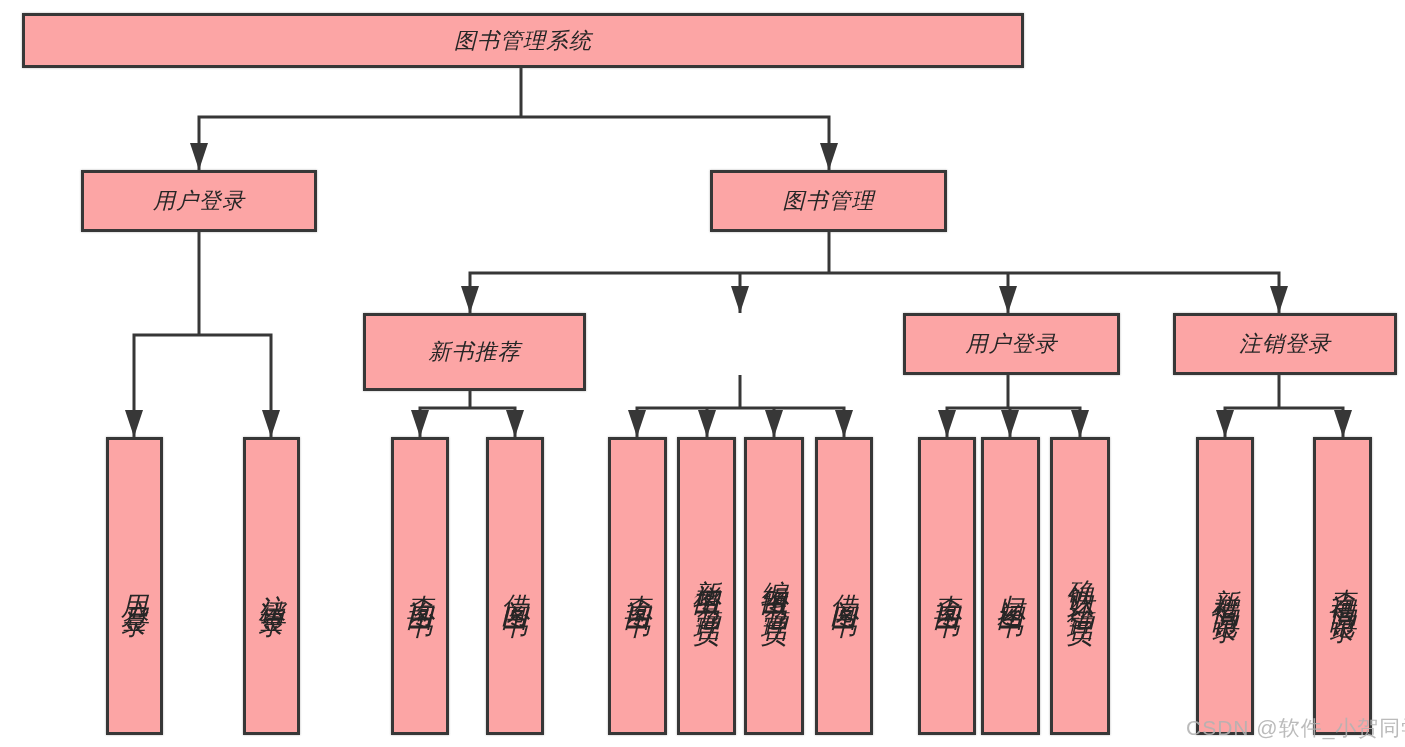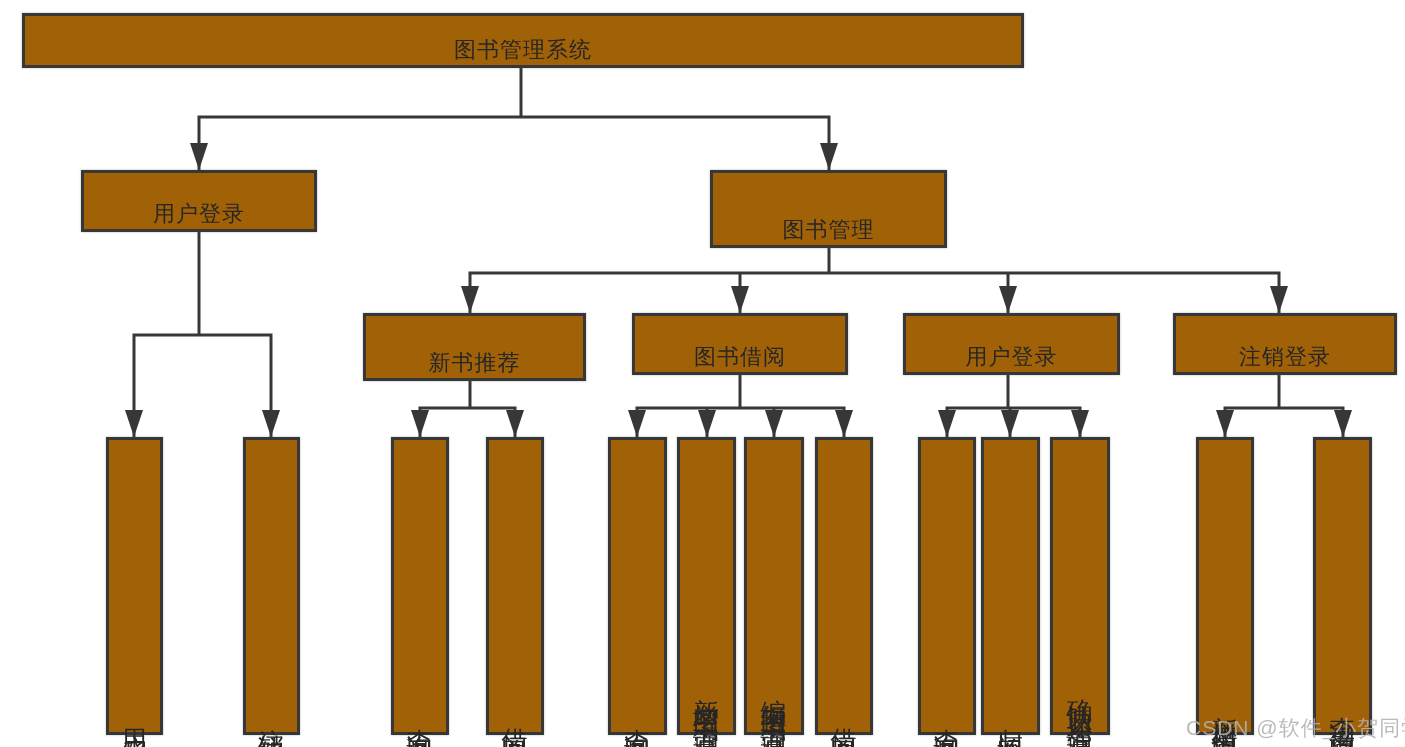--- a/index.html
+++ b/index.html
@@ -19,28 +19,29 @@
   }
   svg.wires {
     position: absolute;
     left: 0; top: 0;
     width: 1405px;
     height: 747px;
     z-index: 1;
   }
   .box {
     position: absolute;
-    background: #a16207;
+    background: #fca5a5;
     border: 3px solid #373737;
     box-sizing: border-box;
     display: flex;
-    align-items: flex-end;
+    align-items: center;
     justify-content: center;
     z-index: 2;
     box-shadow: 0 0 2px rgba(90,90,90,0.45);
+    font-style: italic;
   }
   .hnode span {
     font-size: 22px;
     color: #262626;
     letter-spacing: 1px;
     white-space: nowrap;
   }
   .leaf span {
     writing-mode: vertical-rl;
     text-orientation: mixed;
@@ -118,29 +119,26 @@
     </g>
   </svg>
 
   <div class="box hnode" style="left:22px; top:13px; width:1002px; height:55px;">
     <span>图书管理系统</span>
   </div>
 
   <div class="box hnode" style="left:81px; top:170px; width:236px; height:62px;">
     <span>用户登录</span>
   </div>
-  <div class="box hnode" style="left:710px; top:170px; width:237px; height:78px;">
+  <div class="box hnode" style="left:710px; top:170px; width:237px; height:62px;">
     <span>图书管理</span>
   </div>
 
-  <div class="box hnode" style="left:363px; top:313px; width:223px; height:68px;">
+  <div class="box hnode" style="left:363px; top:313px; width:223px; height:78px;">
     <span>新书推荐</span>
-  </div>
-  <div class="box hnode" style="left:632px; top:313px; width:216px; height:62px;">
-    <span>图书借阅</span>
   </div>
   <div class="box hnode" style="left:903px; top:313px; width:217px; height:62px;">
     <span>用户登录</span>
   </div>
   <div class="box hnode" style="left:1173px; top:313px; width:224px; height:62px;">
     <span>注销登录</span>
   </div>
 
   <div class="box leaf" style="left:106px; top:437px; width:57px; height:298px;">
     <span>用户登录</span>

